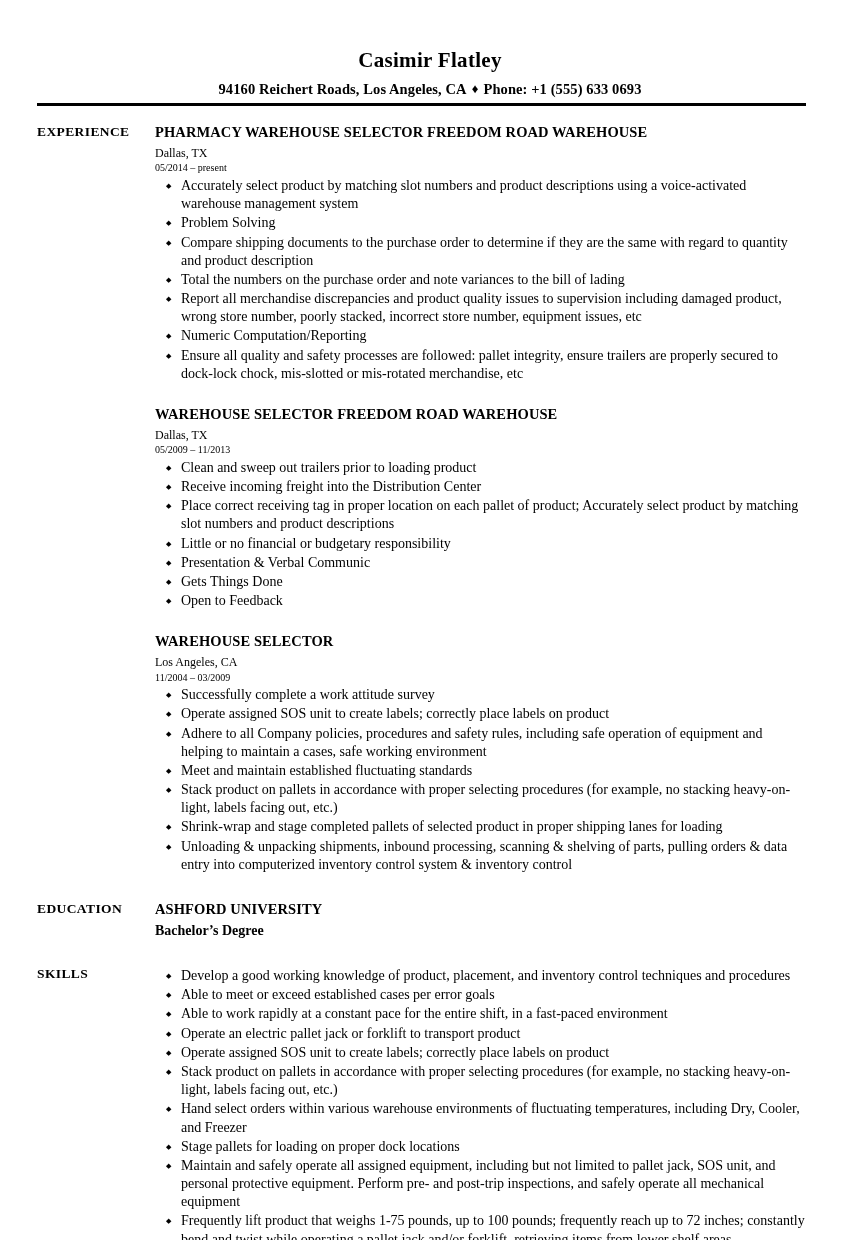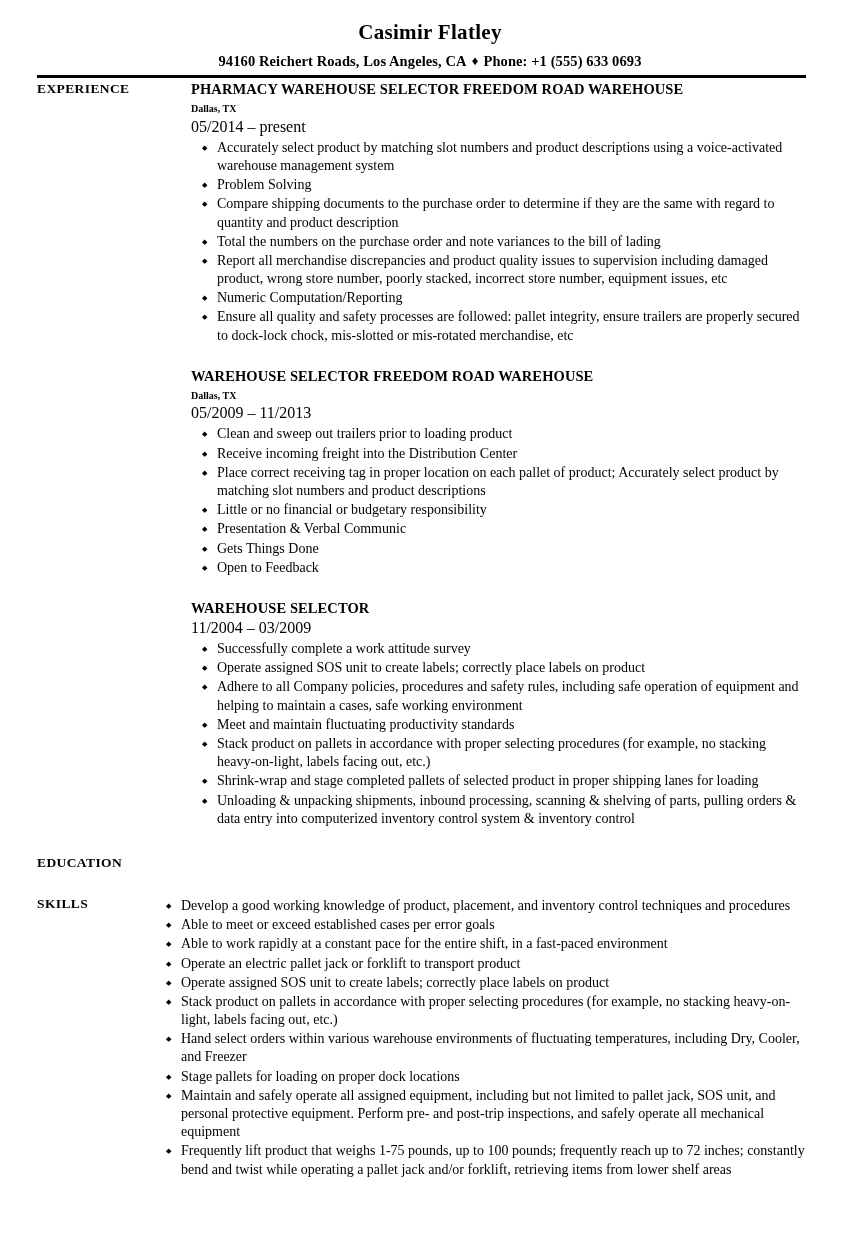--- a/index.html
+++ b/index.html
@@ -20,20 +20,21 @@
     height: 1240px;
     box-sizing: border-box;
     padding: 0;
     overflow: hidden;
   }
 
   
   .header {
     padding-top: 20px;
     text-align: center;
+    margin-top: 28px;
   }
   .cand-name {
     font-size: 21px;
     font-weight: bold;
     letter-spacing: 0.3px;
     line-height: 1.15;
   }
   .contact-line {
     margin-top: 9px;
     font-size: 14.5px;
@@ -76,27 +77,27 @@
   
   .job { }
   .job + .job { margin-top: 22px; }
   .job-title {
     font-size: 14.5px;
     font-weight: bold;
     letter-spacing: 0.1px;
     line-height: 1.25;
   }
   .job-location {
-    font-size: 10px;
-    font-weight: bold;
+    font-size: 12px;
+    font-weight: normal;
     line-height: 1.35;
     margin-top: 4px;
   }
   .job-dates {
-    font-size: 16px;
+    font-size: 10px;
     line-height: 1.25;
     margin-top: 1px;
   }
 
   
   ul.bullets {
     list-style: none;
     margin: 2px 0 0 0;
     padding: 0;
   }
@@ -126,21 +127,21 @@
   }
   .edu-degree {
     font-size: 14px;
     font-weight: bold;
     line-height: 1.35;
     margin-top: 4px;
   }
 
   .gap-exp-edu { height: 26px; }
   .gap-edu-skills { height: 24px; }
-  .exp-top { margin-top: 2px; gap: 36px; }
+  .exp-top { margin-top: 17px; }
 </style>
 </head>
 <body>
 
 <div class="page">
 
   <div class="header">
     <div class="cand-name">Casimir Flatley</div>
     <div class="contact-line">
       <span>94160 Reichert Roads, Los Angeles, CA</span><span class="contact-sep">♦</span><span>Phone: +1 (555) 633 0693</span>
@@ -179,39 +180,46 @@
             <li>Place correct receiving tag in proper location on each pallet of product; Accurately select product by matching slot numbers and product descriptions</li>
             <li>Little or no financial or budgetary responsibility</li>
             <li>Presentation &amp; Verbal Communic</li>
             <li>Gets Things Done</li>
             <li>Open to Feedback</li>
           </ul>
         </div>
 
         <div class="job">
           <div class="job-title">WAREHOUSE SELECTOR</div>
+          <div class="job-location">Los Angeles, CA</div>
           <div class="job-dates">11/2004 – 03/2009</div>
           <ul class="bullets">
             <li>Successfully complete a work attitude survey</li>
             <li>Operate assigned SOS unit to create labels; correctly place labels on product</li>
             <li>Adhere to all Company policies, procedures and safety rules, including safe operation of equipment and helping to maintain a cases, safe working environment</li>
-            <li>Meet and maintain fluctuating productivity standards</li>
+            <li>Meet and maintain established fluctuating standards</li>
             <li>Stack product on pallets in accordance with proper selecting procedures (for example, no stacking heavy-on-light, labels facing out, etc.)</li>
             <li>Shrink-wrap and stage completed pallets of selected product in proper shipping lanes for loading</li>
             <li>Unloading &amp; unpacking shipments, inbound processing, scanning &amp; shelving of parts, pulling orders &amp; data entry into computerized inventory control system &amp; inventory control</li>
           </ul>
         </div>
 
       </div>
     </div>
 
     <div class="gap-exp-edu"></div>
 
     <div class="section">
       <div class="sec-label">EDUCATION</div>
+      <div class="sec-body">
+        <div class="edu-item">
+          <div class="edu-school">ASHFORD UNIVERSITY</div>
+          <div class="edu-degree">Bachelor’s Degree</div>
+        </div>
+      </div>
     </div>
 
     <div class="gap-edu-skills"></div>
 
     <div class="section">
       <div class="sec-label">SKILLS</div>
       <div class="sec-body">
         <ul class="bullets">
           <li>Develop a good working knowledge of product, placement, and inventory control techniques and procedures</li>
           <li>Able to meet or exceed established cases per error goals</li>

